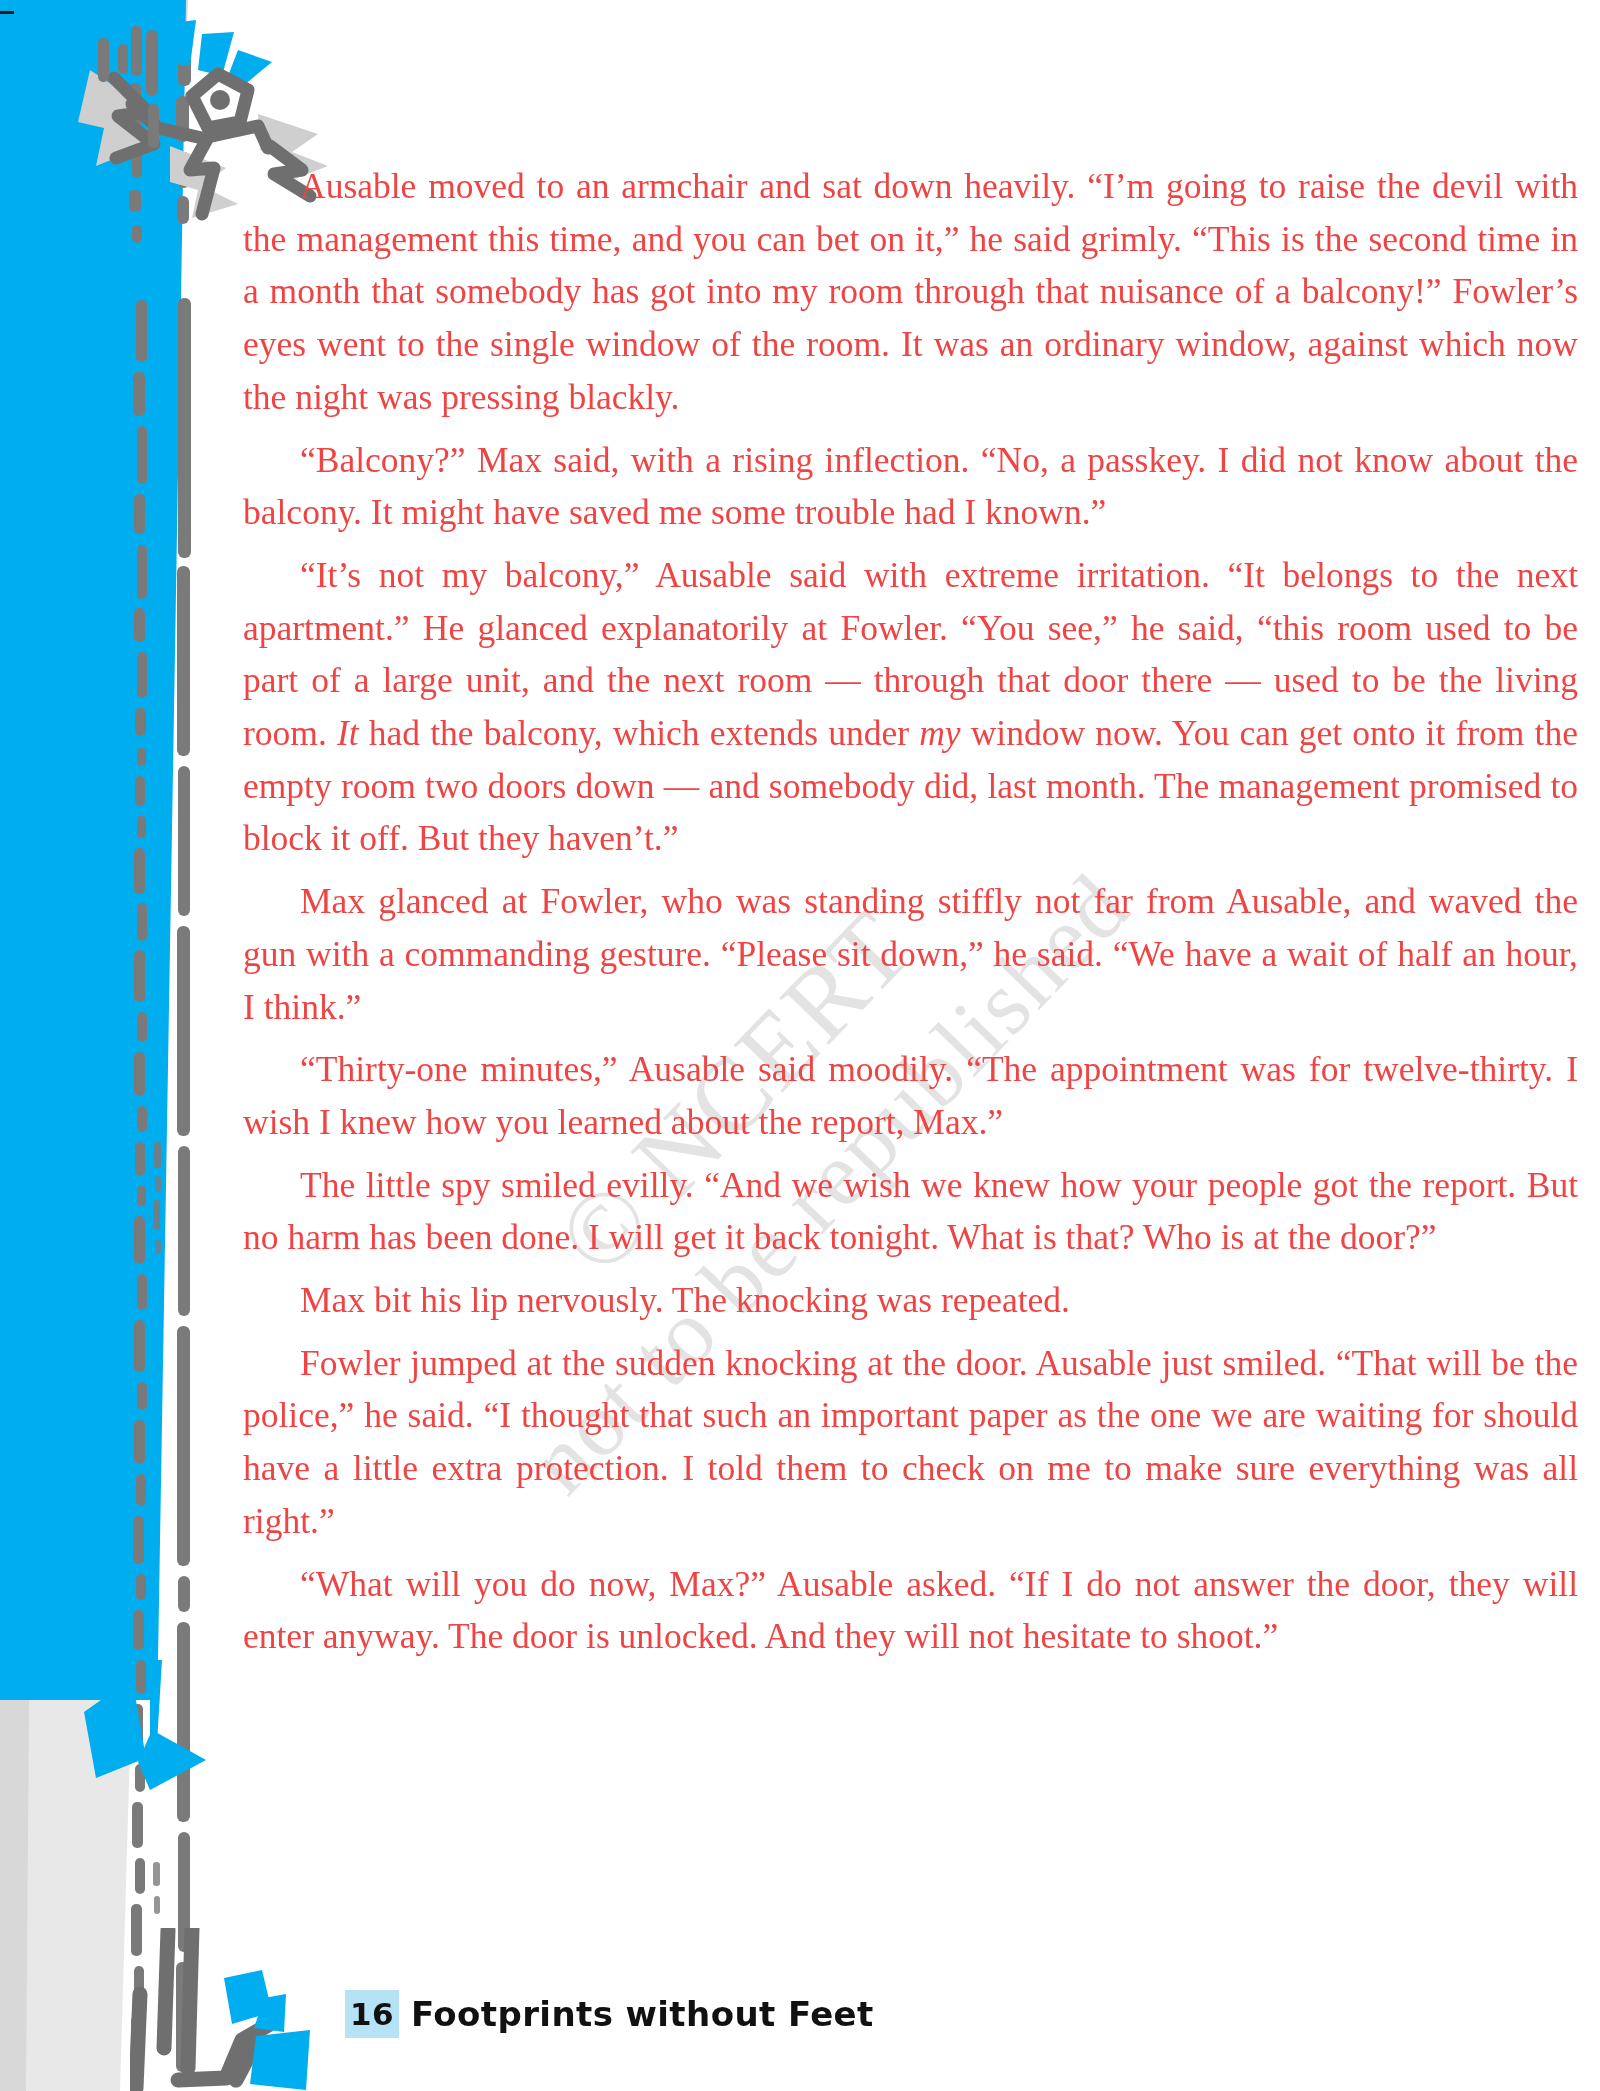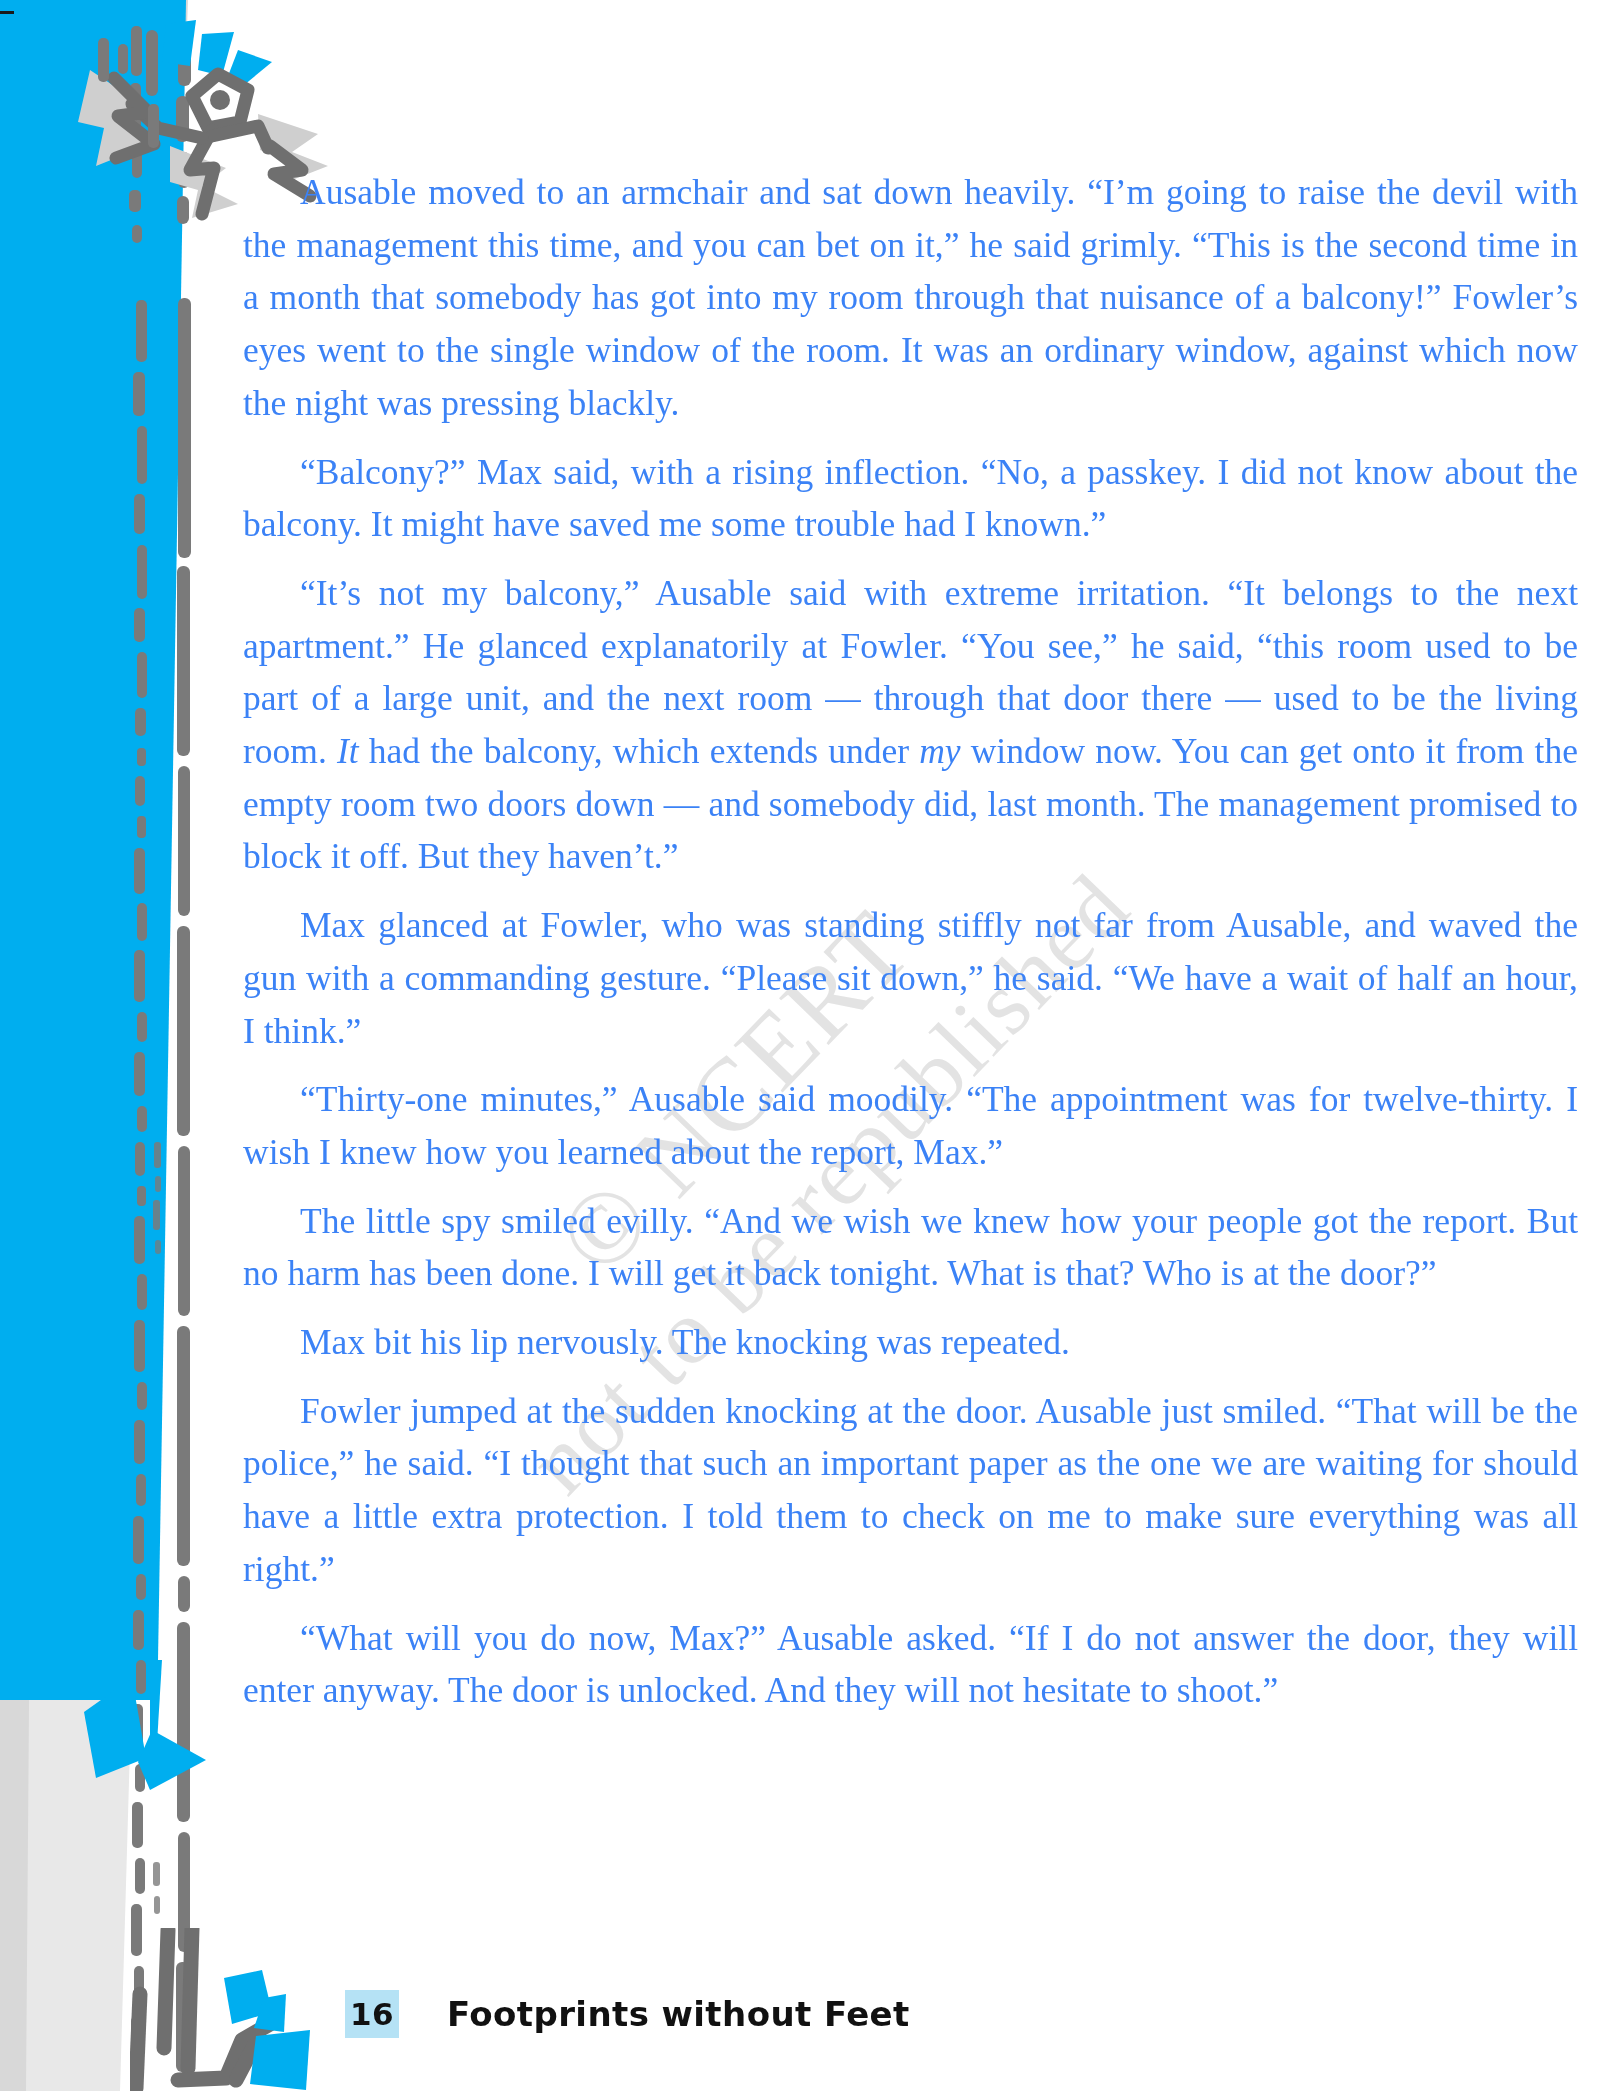--- a/index.html
+++ b/index.html
@@ -85,41 +85,40 @@
 
   
   .content {
     position: absolute;
     left: 243px;
     top: 150px;
     width: 1335px;
     z-index: 5;
   }
   .para {
-    margin: 16px 0 0px 0;
+    margin: 10px 0 0px 0;
     text-align: justify;
     text-justify: inter-word;
     font-size: 35.5px;
     line-height: 52.7px;
-    color: #3b82f6;
+    color: #ef4444;
     text-indent: 57px;
     hyphens: none;
   }
   .para em {
   }
 
   
   .footer {
     position: absolute;
     left: 345px;
     top: 1990px;
     display: flex;
     align-items: center;
     z-index: 6;
-    gap: 36px;
   }
   .page-number-box {
     width: 54px;
     height: 48px;
     background: #b5e2f5;
     display: flex;
     align-items: center;
     justify-content: center;
     font-family: "DejaVu Sans", sans-serif;
     font-weight: bold;

